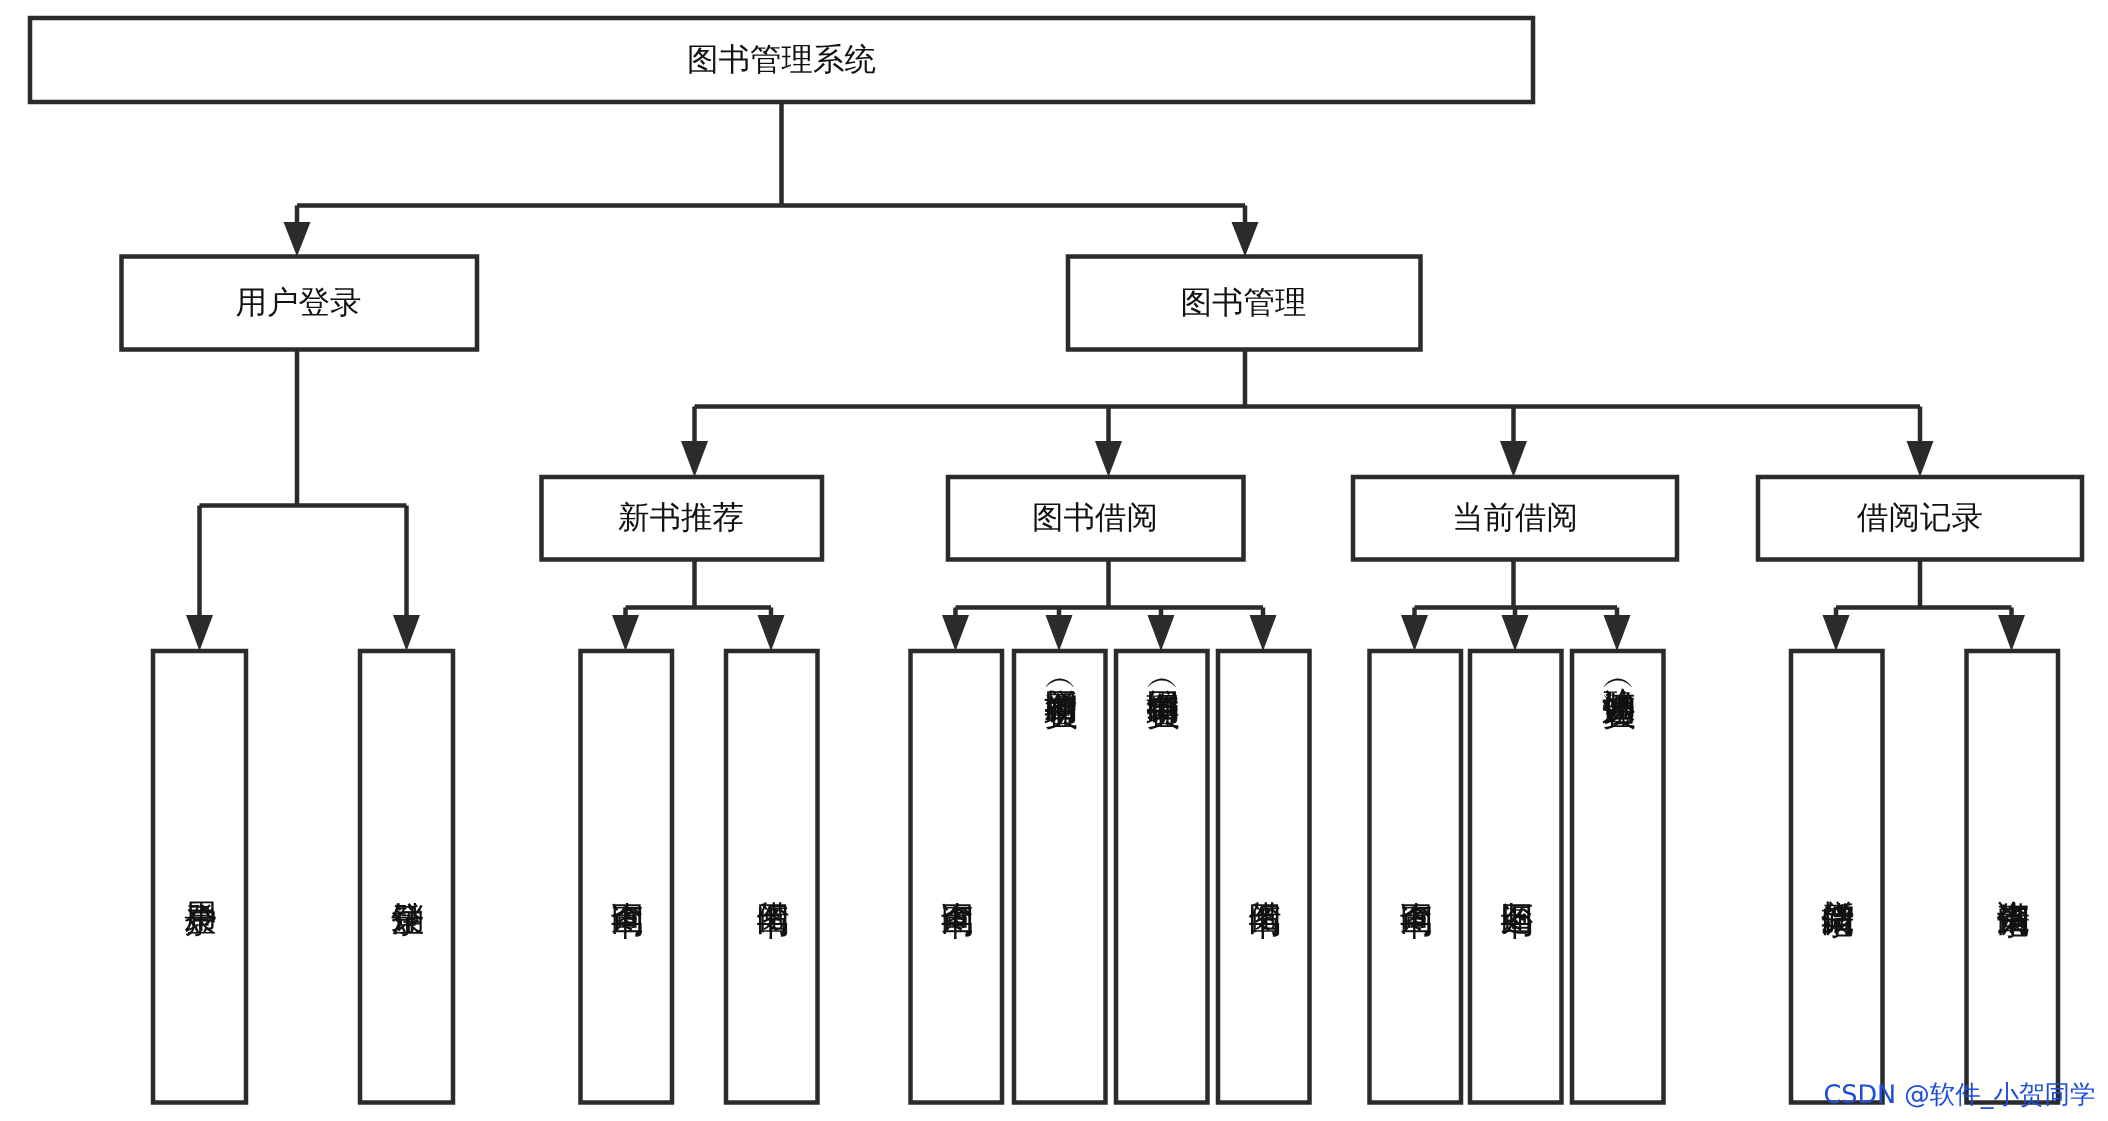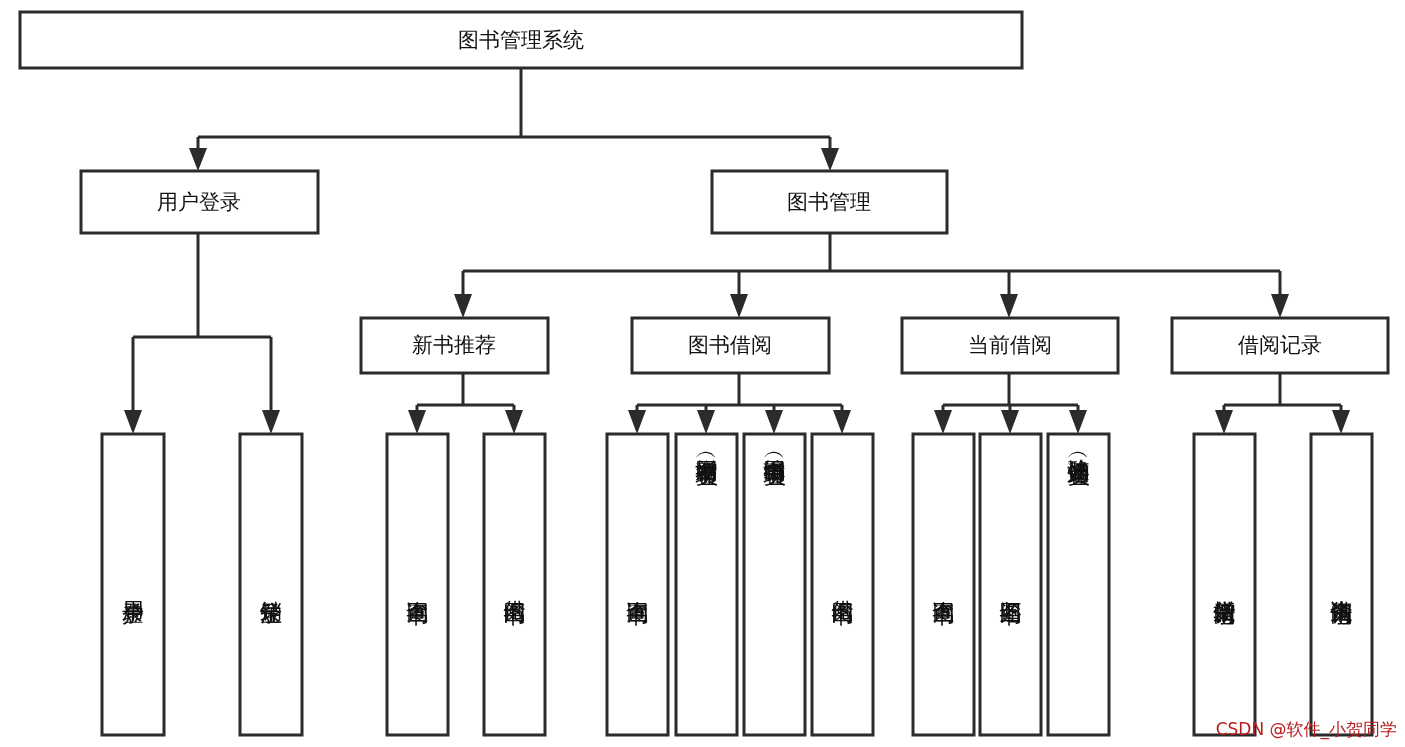--- a/index.html
+++ b/index.html
@@ -27,21 +27,21 @@
     text-orientation:upright;
     font-family:"DejaVu Sans","Liberation Sans",sans-serif;
     font-size:22px;line-height:1.08;
     letter-spacing:1px;
     color:#111111;
     white-space:nowrap;
   }
   .watermark{
     position:absolute;right:8px;bottom:6px;
     font-family:"DejaVu Sans","Liberation Sans",sans-serif;
-    font-size:17px;color:#b91c1c;white-space:nowrap;
+    font-size:17px;color:#1d4ed8;white-space:nowrap;
   }
 </style>
 </head>
 <body>
 
 <div id="diagram-root">
 
   <svg id="diagram-svg" viewBox="0 0 1405 747">
     <defs>
       <g id="ah"></g>

